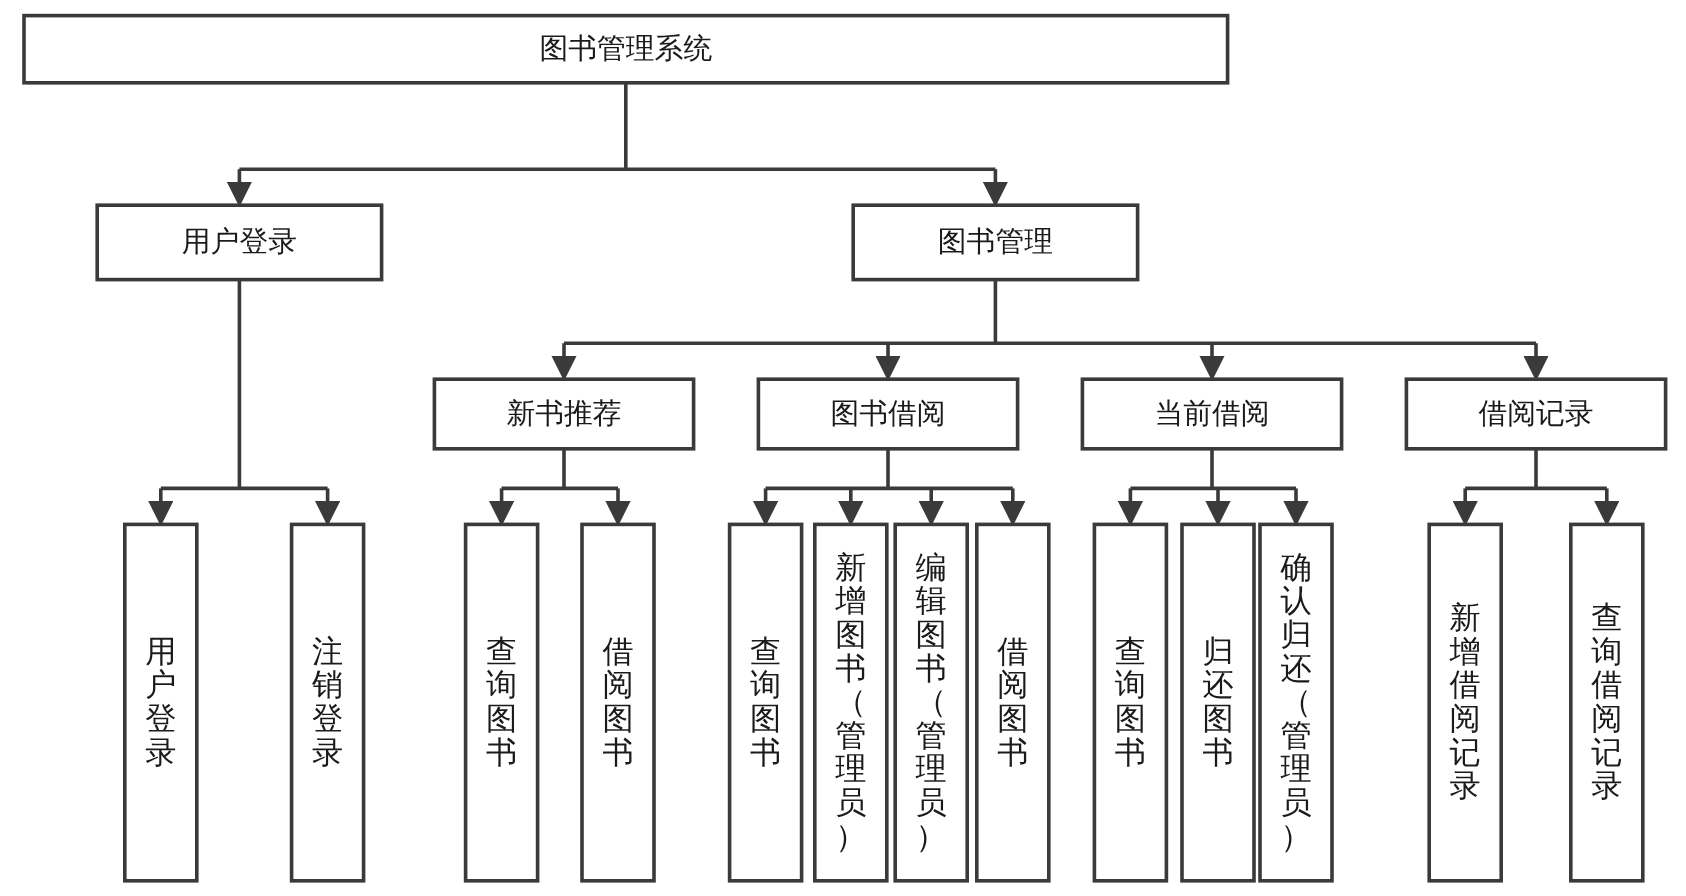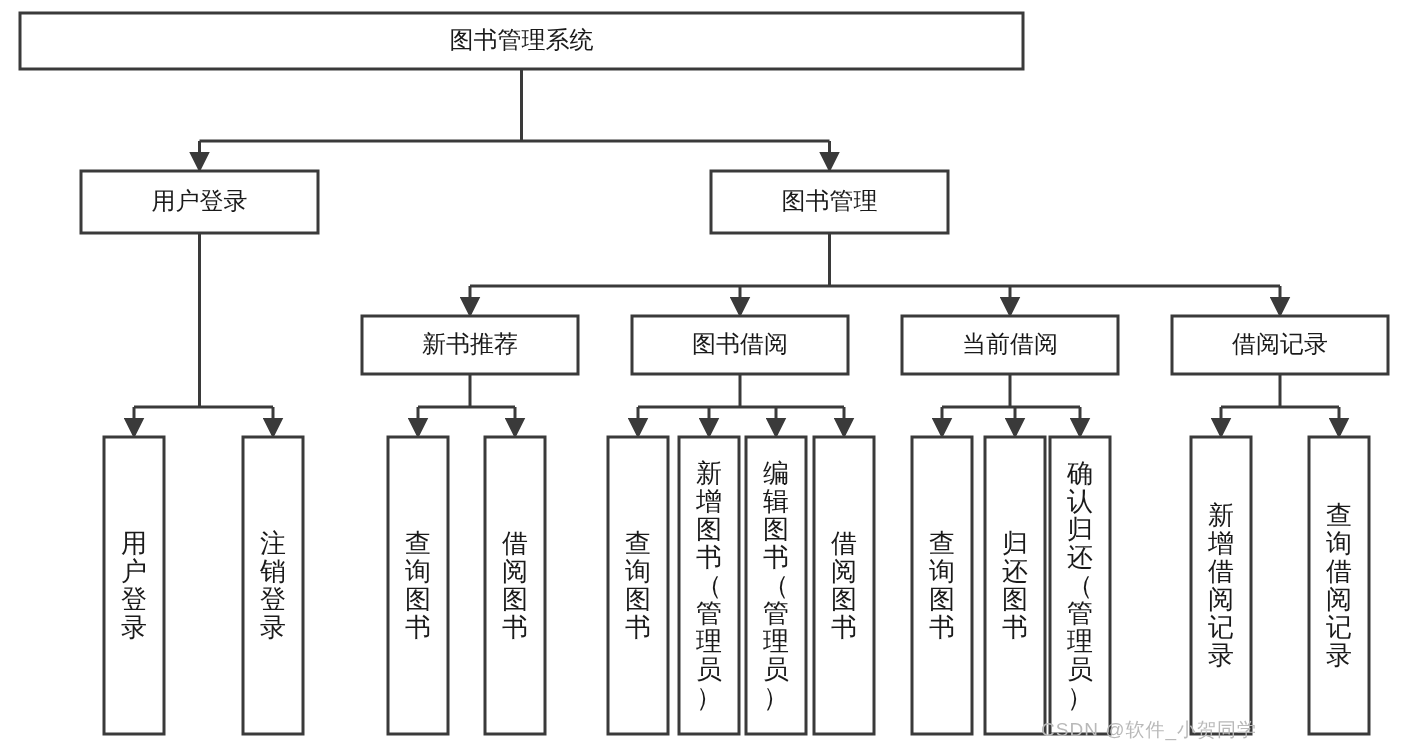--- a/index.html
+++ b/index.html
@@ -174,15 +174,14 @@
           <rect x="1191" y="437" width="60" height="297" class="node-rect"></rect>
           <text x="1221" y="523.5" class="leaf-label"><tspan x="1221" dy="0">新</tspan><tspan x="1221" dy="28">增</tspan><tspan x="1221" dy="28">借</tspan><tspan x="1221" dy="28">阅</tspan><tspan x="1221" dy="28">记</tspan><tspan x="1221" dy="28">录</tspan></text>
         </g>
         <g>
           <rect x="1309" y="437" width="60" height="297" class="node-rect"></rect>
           <text x="1339" y="523.5" class="leaf-label"><tspan x="1339" dy="0">查</tspan><tspan x="1339" dy="28">询</tspan><tspan x="1339" dy="28">借</tspan><tspan x="1339" dy="28">阅</tspan><tspan x="1339" dy="28">记</tspan><tspan x="1339" dy="28">录</tspan></text>
         </g>
       </g>
   </svg>
 
-  <div class="watermark">CSDN @软件_小贺同学</div>
 
 </div>
 
 </body></html>

